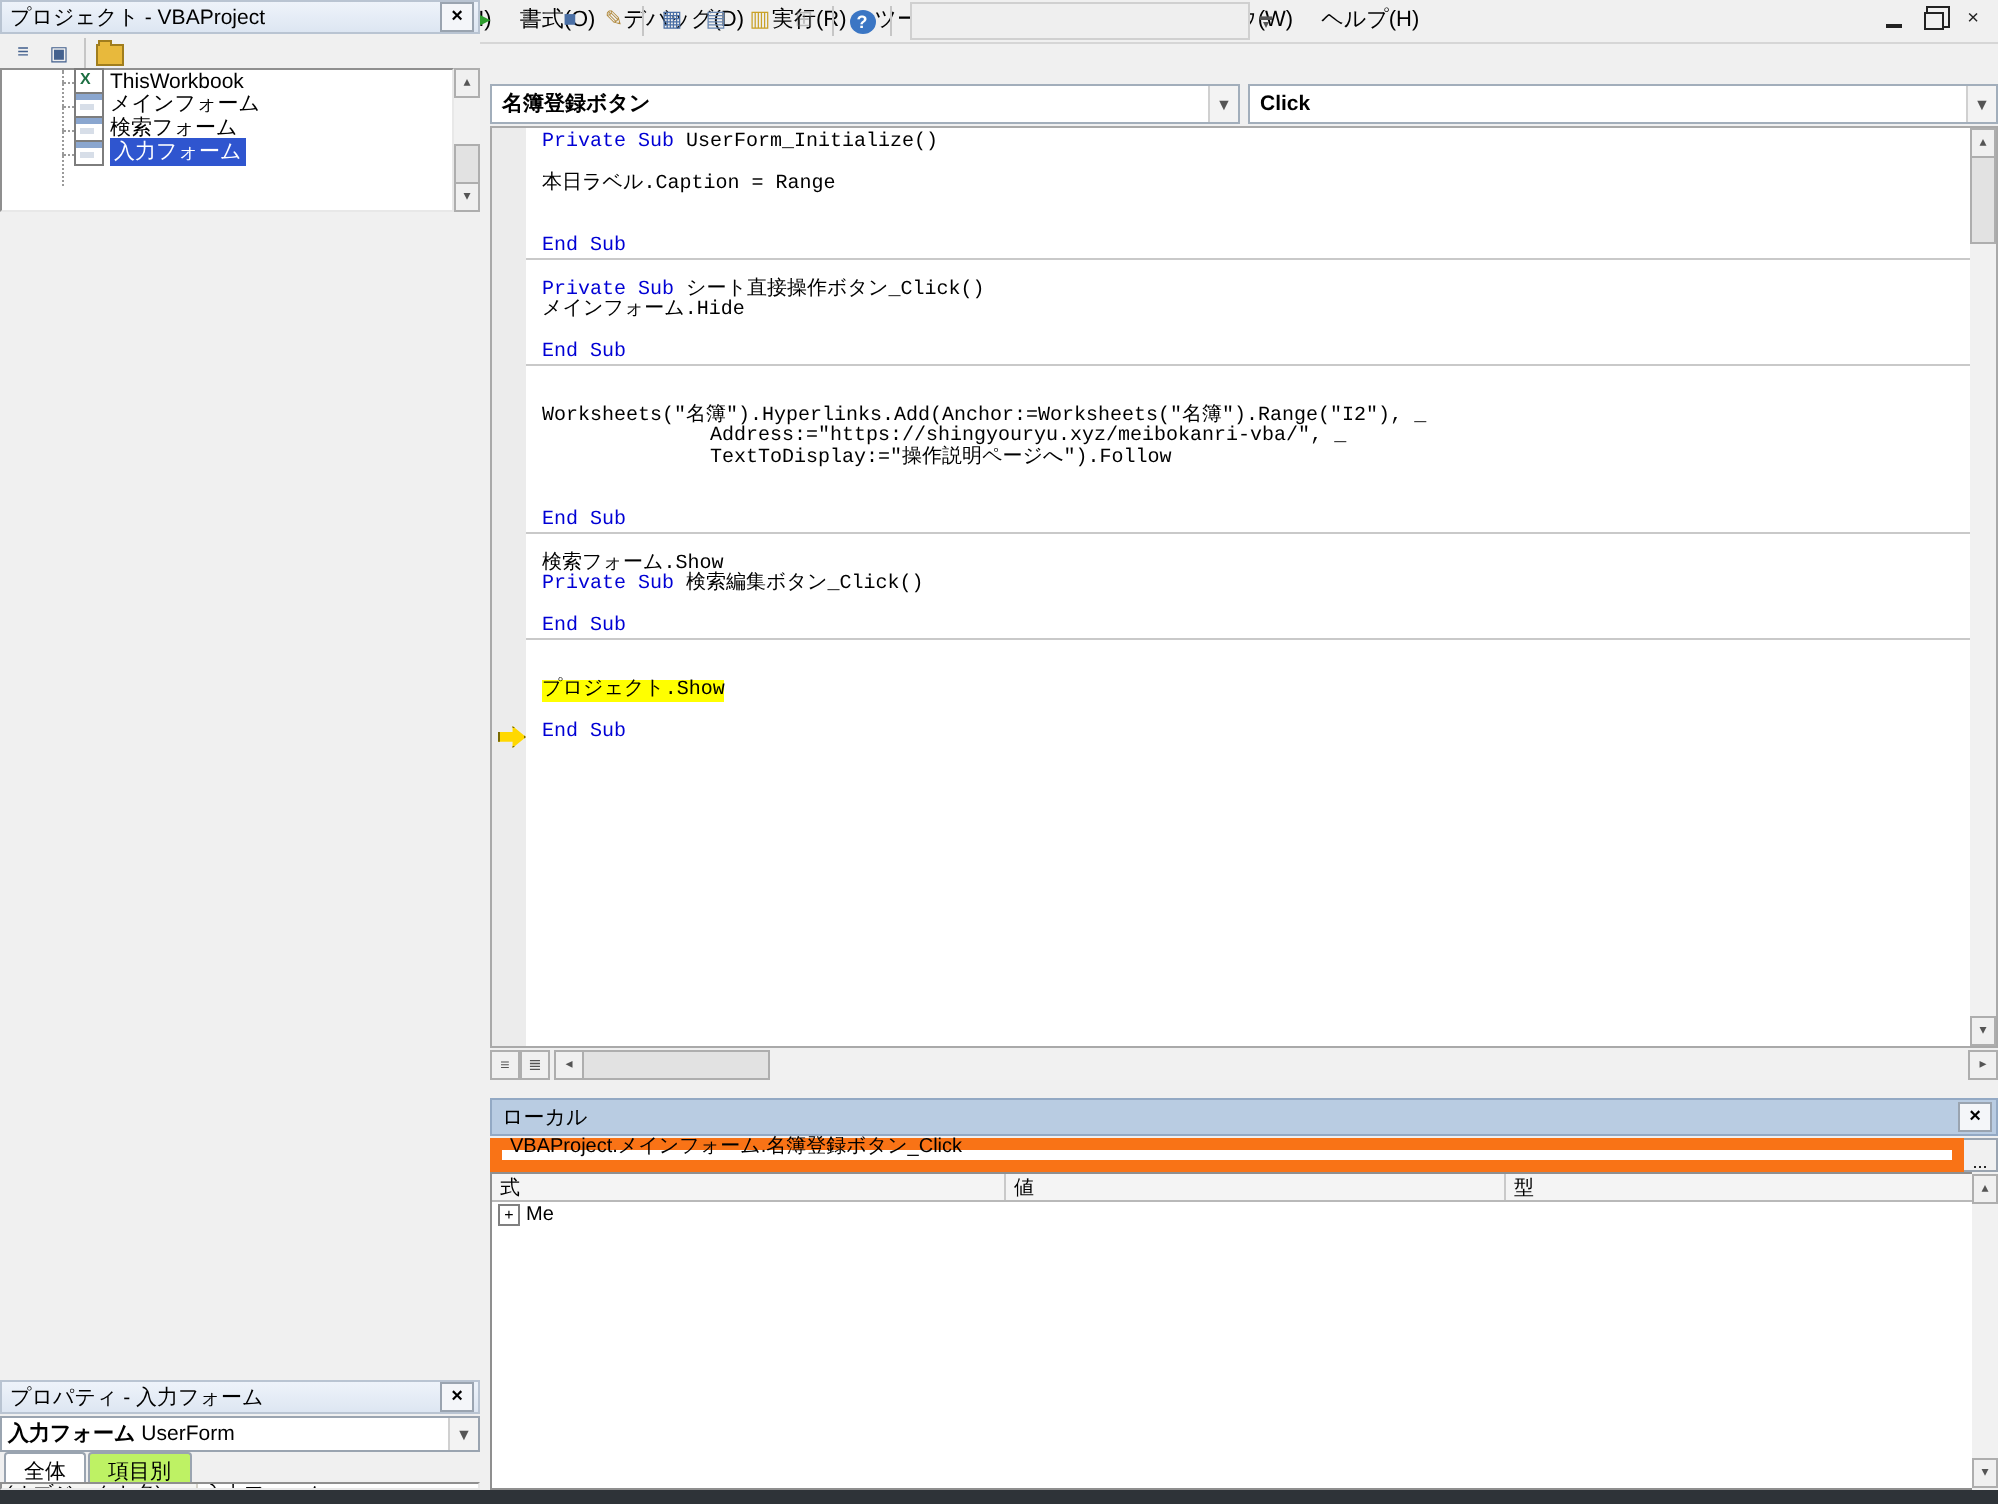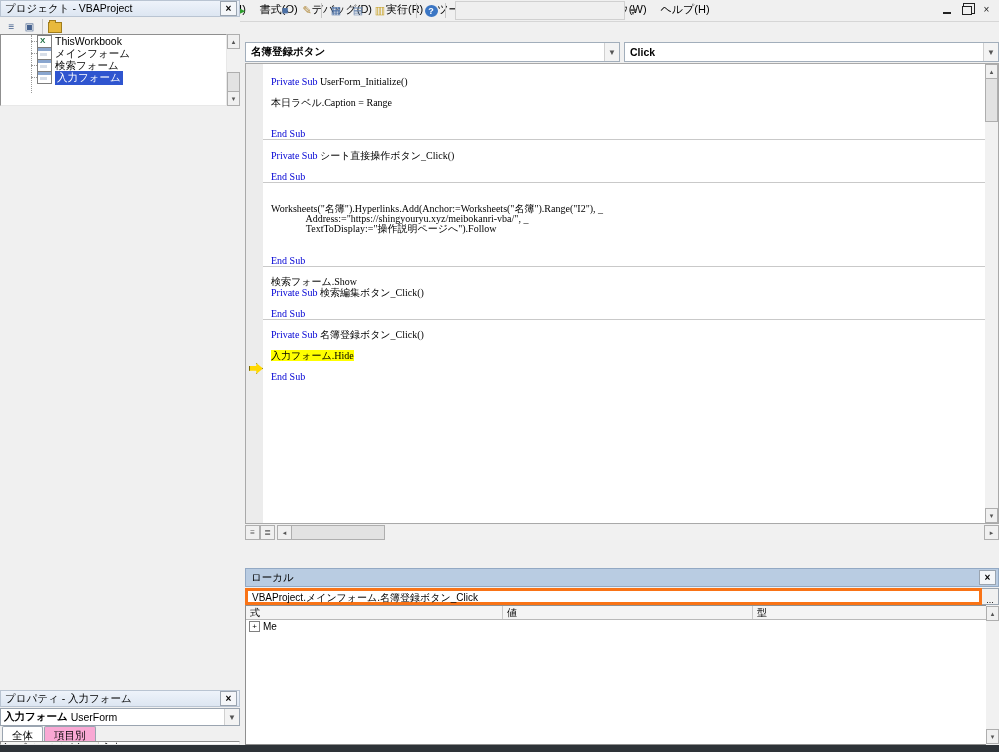--- a/index.html
+++ b/index.html
@@ -40,21 +40,21 @@
 
   
   #project-panel{left:0;top:42;width:240px;height:106px}
   #proj-tools{height:19px;display:flex;align-items:center;padding-left:3px;background:#f0f0f0}
   .pti{width:17px;height:15px;display:inline-flex;align-items:center;justify-content:center;margin-right:1px;color:#44618e;font-size:10px}
   .folder{width:12px;height:9px;background:#e8b93c;border:1px solid #a07d1d;position:relative;margin-top:2px}
   .folder:before{content:"";position:absolute;left:0;top:-3px;width:5px;height:2px;background:#e8b93c;border:1px solid #a07d1d;border-bottom:none}
   #proj-tree{position:absolute;left:0;top:34px;right:0;bottom:0;overflow:hidden}
   .tree-inner{position:absolute;left:0;top:0;right:13px;bottom:0;background:#fff}
   .tree-inner:before{content:"";position:absolute;left:30px;top:0;height:58px;border-left:1px dotted #9a9a9a}
-  .tree-item{height:12px;display:flex;align-items:flex-start;padding-left:36px;position:relative;font-size:10.5px;white-space:nowrap}
+  .tree-item{height:12px;display:flex;align-items:flex-end;padding-left:36px;position:relative;font-size:10.5px;white-space:nowrap}
   .tree-item:before{content:"";position:absolute;left:30px;top:6px;width:6px;border-top:1px dotted #9a9a9a}
   .ticon{width:13px;height:11px;margin-right:3px;flex:none;position:relative;border:1px solid #7d7d7d;background:#fff}
   .ticon.workbook:after{content:"X";position:absolute;left:2px;top:0px;font-size:8px;font-weight:bold;color:#1d6f42;line-height:10px}
   .ticon.form:before{content:"";position:absolute;left:0;top:0;right:0;height:3px;background:#8aa6cf}
   .ticon.form:after{content:"";position:absolute;left:2px;top:5px;width:7px;height:3px;background:#d7dee8}
   .tree-item.selected .tlabel{background:#2f55cf;color:#fff;padding:0 2px}
 
   
   .sb{background:#f1f1f1}
   .sb-btn{background:#f0f0f0;border:1px solid #aeaeae;color:#555;display:flex;align-items:center;justify-content:center;font-size:7px;line-height:1}
@@ -63,59 +63,59 @@
   #proj-vsb{position:absolute;right:0;top:0;bottom:0;width:13px}
   #proj-vsb .up{position:absolute;top:0;left:0;right:0;height:13px}
   #proj-vsb .dn{position:absolute;bottom:0;left:0;right:0;height:13px}
   #proj-vsb .th{position:absolute;left:0;right:0;top:38px;height:22px}
 
   
   #props-panel{left:0;top:148;width:240px;bottom:7px}
   #props-combo{height:16px;margin:1px 0;background:#fff;border:1px solid #9aa4b0;display:flex;align-items:center;padding-left:3px;font-size:10.5px}
   .combo-arrow{margin-left:auto;width:14px;align-self:stretch;display:flex;align-items:center;justify-content:center;color:#555;font-size:8px;border-left:1px solid #d0d0d0;background:#f3f3f3}
   #props-tabs{height:18px;display:flex;align-items:flex-end;padding-left:2px}
-  .tab{padding:2px 9px;font-size:10.5px;border:1px solid #9aa4b0;border-bottom:none;background:#f9a8d4;border-radius:2px 2px 0 0;margin-right:1px}
+  .tab{padding:2px 9px;font-size:10.5px;border:1px solid #9aa4b0;border-bottom:none;background:#bef264;border-radius:2px 2px 0 0;margin-right:1px}
   .tab.active{background:#fff;position:relative;top:1px;padding-bottom:3px}
   #props-grid{position:absolute;left:0;top:51px;right:0;bottom:0;overflow:hidden}
   .prow{height:11.6px;display:flex;border-bottom:1px solid #e0ddd5;font-size:10px;line-height:11px}
   .pcell-n{width:95px;flex:none;padding-left:2px;border-right:1px solid #d6d3ca;background:#f6f6f4;overflow:hidden;white-space:nowrap}
   .pcell-v{flex:1;padding-left:3px;display:flex;align-items:center;overflow:hidden;white-space:nowrap}
 
   
   #code-win{left:245px;top:42px;width:754px;height:498px}
   #code-combos{height:20px;display:flex;gap:4px}
   .ccombo{flex:1;background:#fff;border:1px solid #a2aebb;display:flex;align-items:center;padding-left:5px;font-weight:bold;font-size:10.5px}
   #code-area{position:absolute;left:0;top:21px;right:0;bottom:16px;background:#fff;border:1px solid #a9a9a9;overflow:hidden}
   #code-scroll{position:absolute;left:0;top:0;right:13px;bottom:0;overflow:hidden}
   #code-margin{position:absolute;left:0;top:0;bottom:0;width:17px;background:#ececec}
-  #code-content{position:absolute;left:17px;top:0;right:0;bottom:0;padding-top:13px;
-     font-family:Liberation Serif, serif;font-size:10px;line-height:10.4px;cursor:text}
+  #code-content{position:absolute;left:17px;top:0;right:0;bottom:0;padding-top:3px;
+     font-family:Liberation Mono, monospace;font-size:10px;line-height:10.4px;cursor:text}
   .code-block{border-bottom:1px solid #c9c9c9}
   .code-block:last-child{border-bottom:none}
   .line{white-space:pre;height:10.4px;padding-left:8px}
   .k{color:#0000d4}
   .hlseg{background:#ffff00}
   .exec-arrow{position:absolute;left:3px;width:12px;height:9px;background:#ffd800;border:1px solid #7a6a00;
      clip-path:polygon(0 28%,52% 28%,52% 0,100% 50%,52% 100%,52% 72%,0 72%)}
   #code-vsb{position:absolute;right:0;top:0;bottom:0;width:13px}
   #code-vsb .up{position:absolute;top:0;left:0;right:0;height:13px}
   #code-vsb .dn{position:absolute;bottom:0;left:0;right:0;height:13px}
   #code-vsb .th{position:absolute;left:0;right:0;top:14px;height:42px}
   #code-hrow{position:absolute;left:0;bottom:0;right:0;height:15px;display:flex;align-items:stretch}
   .view-btn{width:13px;border:1px solid #aeaeae;background:#f0f0f0;display:flex;align-items:center;justify-content:center;font-size:8px;color:#555}
   #code-hsb{flex:1;position:relative;margin-left:2px}
   #code-hsb .lf{position:absolute;left:0;top:0;bottom:0;width:13px}
   #code-hsb .rt{position:absolute;right:0;top:0;bottom:0;width:13px}
   #code-hsb .th{position:absolute;left:14px;top:0;bottom:0;width:92px}
 
   
-  #locals{left:245px;top:568px;width:754px;bottom:7px}
+  #locals{left:245px;top:549px;width:754px;bottom:7px}
   #locals-title{height:17px;background:#b9cce2;border:1px solid #93a9c4;display:flex;align-items:center;padding:0 2px 0 5px;font-size:10.5px}
   #locals-ctx{height:17px;margin-top:1px;display:flex}
-  #ctx-field{flex:1;background:#fff;border:3px solid #f97316;display:flex;align-items:flex-start;padding-left:4px;font-size:10px}
+  #ctx-field{flex:1;background:#fff;border:6px solid #f97316;display:flex;align-items:flex-end;padding-left:4px;font-size:10px}
   #ctx-btn{width:16px;border:1px solid #9aa4b0;border-left:none;background:#f0f0f0;display:flex;align-items:flex-end;justify-content:center;font-size:9px;line-height:8px}
   #locals-grid{position:absolute;left:0;top:37px;right:0;bottom:0;background:#fff;border:1px solid #8f8f8f;overflow:hidden}
   #locals-head{display:flex;height:13px;border-bottom:1px solid #b9b9b9;background:#f4f4f4;font-size:10px}
   .lcol{padding-left:4px;border-right:1px solid #c9c9c9;overflow:hidden}
   .lcol1{width:252px;flex:none}.lcol2{width:245px;flex:none}.lcol3{flex:1}
   .lrow{display:flex;height:13px;font-size:10px;align-items:center}
   .expander{width:9px;height:9px;border:1px solid #808080;display:inline-flex;align-items:center;justify-content:center;font-size:8px;line-height:1;margin:0 3px 0 2px;background:#fff}
   #locals-vsb{position:absolute;right:0;top:37px;bottom:0;width:13px}
   #locals-vsb .up{position:absolute;top:1px;left:0;right:0;height:13px}
   #locals-vsb .dn{position:absolute;bottom:1px;left:0;right:0;height:13px}
@@ -309,20 +309,21 @@
             <div class="line"><span class="k">Private Sub </span><span>UserForm_Initialize()</span></div>
             <div class="line">&nbsp;</div>
             <div class="line"><span>本日ラベル.Caption = Range</span></div>
             <div class="line">&nbsp;</div>
             <div class="line">&nbsp;</div>
             <div class="line"><span class="k">End Sub</span></div>
           </div>
           <div class="code-block">
             <div class="line">&nbsp;</div>
             <div class="line"><span class="k">Private Sub </span><span>シート直接操作ボタン_Click()</span></div>
+            <div class="line"><span>メインフォーム.Hide</span></div>
             <div class="line">&nbsp;</div>
             <div class="line"><span class="k">End Sub</span></div>
           </div>
           <div class="code-block">
             <div class="line">&nbsp;</div>
             <div class="line">&nbsp;</div>
             <div class="line"><span>Worksheets("名簿").Hyperlinks.Add(Anchor:=Worksheets("名簿").Range("I2"), _</span></div>
             <div class="line"><span>              Address:="https://shingyouryu.xyz/meibokanri-vba/", _</span></div>
             <div class="line"><span>              TextToDisplay:="操作説明ページへ").Follow</span></div>
             <div class="line">&nbsp;</div>
@@ -331,23 +332,22 @@
           </div>
           <div class="code-block">
             <div class="line">&nbsp;</div>
             <div class="line"><span>検索フォーム.Show</span></div>
             <div class="line"><span class="k">Private Sub </span><span>検索編集ボタン_Click()</span></div>
             <div class="line">&nbsp;</div>
             <div class="line"><span class="k">End Sub</span></div>
           </div>
           <div class="code-block">
             <div class="line">&nbsp;</div>
-            <div class="line"><span class="k">Private Sub </span><span>名簿登録ボタン_Click()</span></div>
-            <div class="line">&nbsp;</div>
-            <div class="line"><span class="hlseg">入力フォーム.Hide</span></div>
+            <div class="line">&nbsp;</div>
+            <div class="line"><span class="hlseg">プロジェクト.Show</span></div>
             <div class="line">&nbsp;</div>
             <div class="line"><span class="k">End Sub</span></div>
           </div>
         </div>
     </div>
     <div id="code-vsb" class="sb">
       <div class="sb-btn up">▴</div>
       <div class="sb-thumb th"></div>
       <div class="sb-btn dn">▾</div>
     </div>

